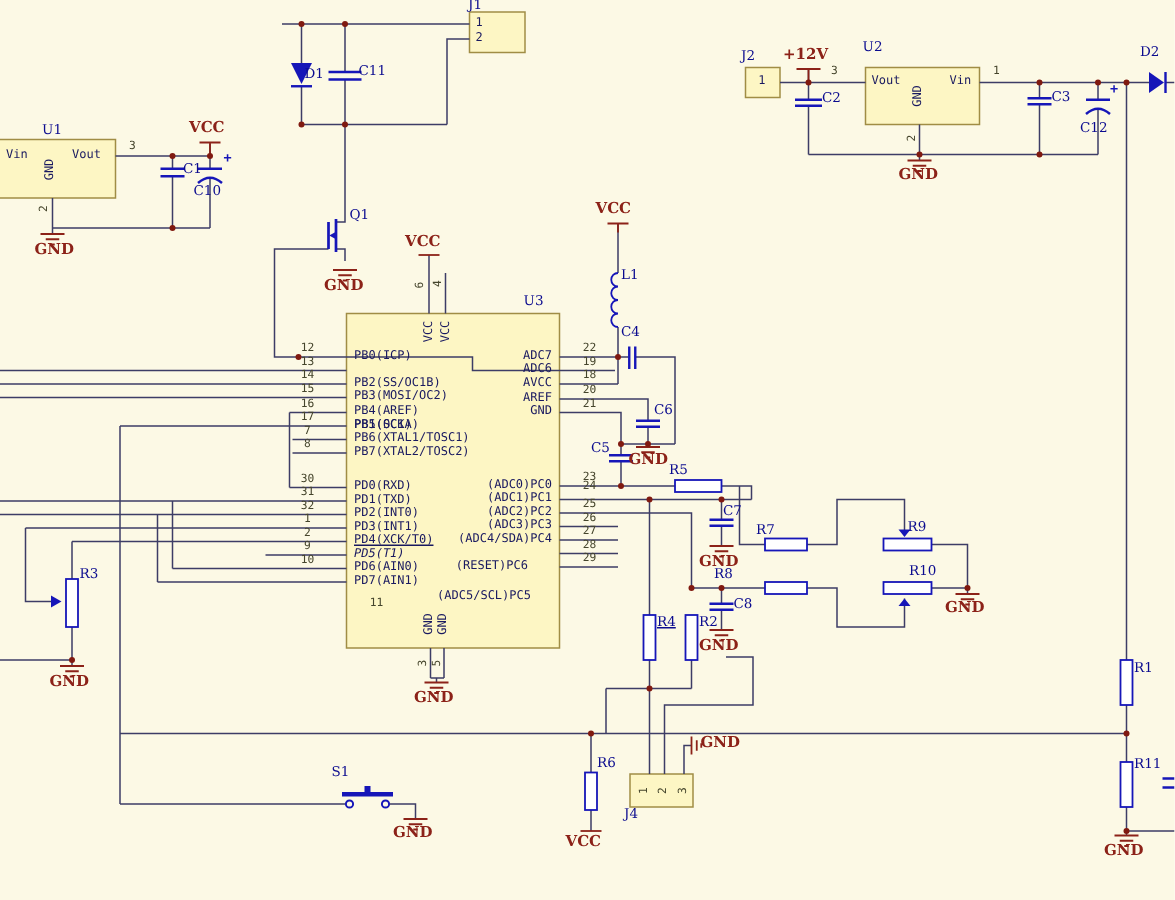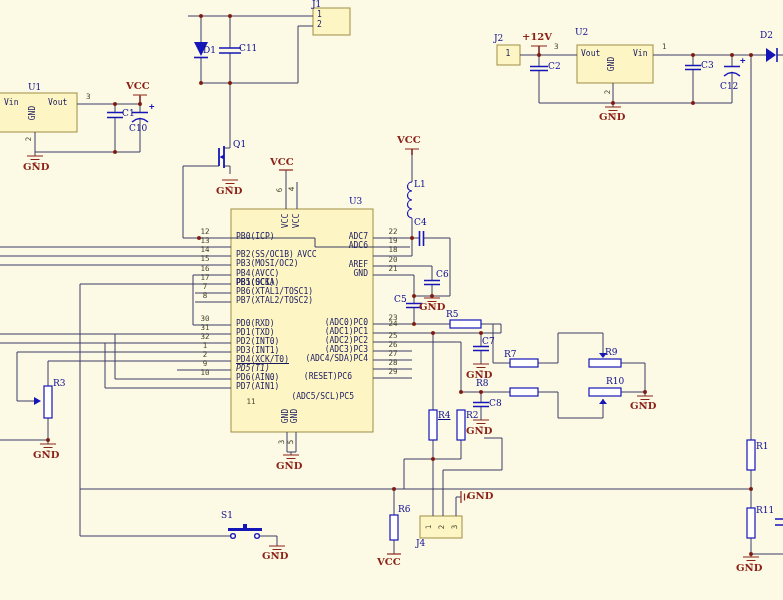--- a/index.html
+++ b/index.html
@@ -228,21 +228,21 @@
       <div class="lbl plus" style="left: 149px; top: 102px;">+</div>
       <div class="lbl plus" style="left: 740px; top: 56px;">+</div>
       <div class="lbl pin" style="left: 236px; top: 233px;">PB0(ICP)</div>
       <div class="lbl num ctr" style="left: 193px; top: 228px; width: 24px;">12</div>
       <div class="lbl pin" style="left: 236px; top: 242px; margin-top: 37px;">PB1(OC1A)</div>
       <div class="lbl num ctr" style="left: 193px; top: 237px; width: 24px;">13</div>
       <div class="lbl pin" style="left: 236px; top: 251px;">PB2(SS/OC1B)</div>
       <div class="lbl num ctr" style="left: 193px; top: 246px; width: 24px;">14</div>
       <div class="lbl pin" style="left: 236px; top: 260px;">PB3(MOSI/OC2)</div>
       <div class="lbl num ctr" style="left: 193px; top: 255px; width: 24px;">15</div>
-      <div class="lbl pin" style="left: 236px; top: 270px;">PB4(AVCC)</div>
+      <div class="lbl pin" style="left: 236px; top: 270px;">PB4(AREF)</div>
       <div class="lbl num ctr" style="left: 193px; top: 265px; width: 24px;">16</div>
       <div class="lbl pin" style="left: 236px; top: 279px;">PB5(SCK)</div>
       <div class="lbl num ctr" style="left: 193px; top: 274px; width: 24px;">17</div>
       <div class="lbl pin" style="left: 236px; top: 288px;">PB6(XTAL1/TOSC1)</div>
       <div class="lbl num ctr" style="left: 193px; top: 283px; width: 24px;">7</div>
       <div class="lbl pin" style="left: 236px; top: 297px;">PB7(XTAL2/TOSC2)</div>
       <div class="lbl num ctr" style="left: 193px; top: 292px; width: 24px;">8</div>
       <div class="lbl pin" style="left: 236px; top: 320px;">PD0(RXD)</div>
       <div class="lbl num ctr" style="left: 193px; top: 315px; width: 24px;">30</div>
       <div class="lbl pin" style="left: 236px; top: 329px;">PD1(TXD)</div>
@@ -256,21 +256,21 @@
       <div class="lbl pin" style="left: 236px; top: 365px; font-style: italic;">PD5(T1)</div>
       <div class="lbl num ctr" style="left: 193px; top: 360px; width: 24px;">9</div>
       <div class="lbl pin" style="left: 236px; top: 374px;">PD6(AIN0)</div>
       <div class="lbl num ctr" style="left: 193px; top: 369px; width: 24px;">10</div>
       <div class="lbl pin" style="left: 236px; top: 383px;">PD7(AIN1)</div>
       <div class="lbl num ctr" style="left: 193px; top: 398px; width: 24px; margin-left: 46px;">11</div>
       <div class="lbl pin rgt" style="left: 246px; top: 233px; width: 122px;">ADC7</div>
       <div class="lbl num ctr" style="left: 380px; top: 228px; width: 26px;">22</div>
       <div class="lbl pin rgt" style="left: 246px; top: 242px; width: 122px;">ADC6</div>
       <div class="lbl num ctr" style="left: 380px; top: 237px; width: 26px;">19</div>
-      <div class="lbl pin rgt" style="left: 246px; top: 251px; width: 122px; text-align: center;">AVCC</div>
+      <div class="lbl pin rgt" style="left: 246px; top: 251px; width: 122px;">AVCC</div>
       <div class="lbl num ctr" style="left: 380px; top: 246px; width: 26px;">18</div>
       <div class="lbl pin rgt" style="left: 246px; top: 261px; width: 122px;">AREF</div>
       <div class="lbl num ctr" style="left: 380px; top: 256px; width: 26px;">20</div>
       <div class="lbl pin rgt" style="left: 246px; top: 270px; width: 122px;">GND</div>
       <div class="lbl num ctr" style="left: 380px; top: 265px; width: 26px;">21</div>
       <div class="lbl pin rgt" style="left: 246px; top: 319px; width: 122px;">(ADC0)PC0</div>
       <div class="lbl num ctr" style="left: 380px; top: 314px; width: 26px;">23</div>
       <div class="lbl pin rgt" style="left: 246px; top: 328px; width: 122px;">(ADC1)PC1</div>
       <div class="lbl num ctr" style="left: 380px; top: 320px; width: 26px;">24</div>
       <div class="lbl pin rgt" style="left: 246px; top: 337px; width: 122px;">(ADC2)PC2</div>

